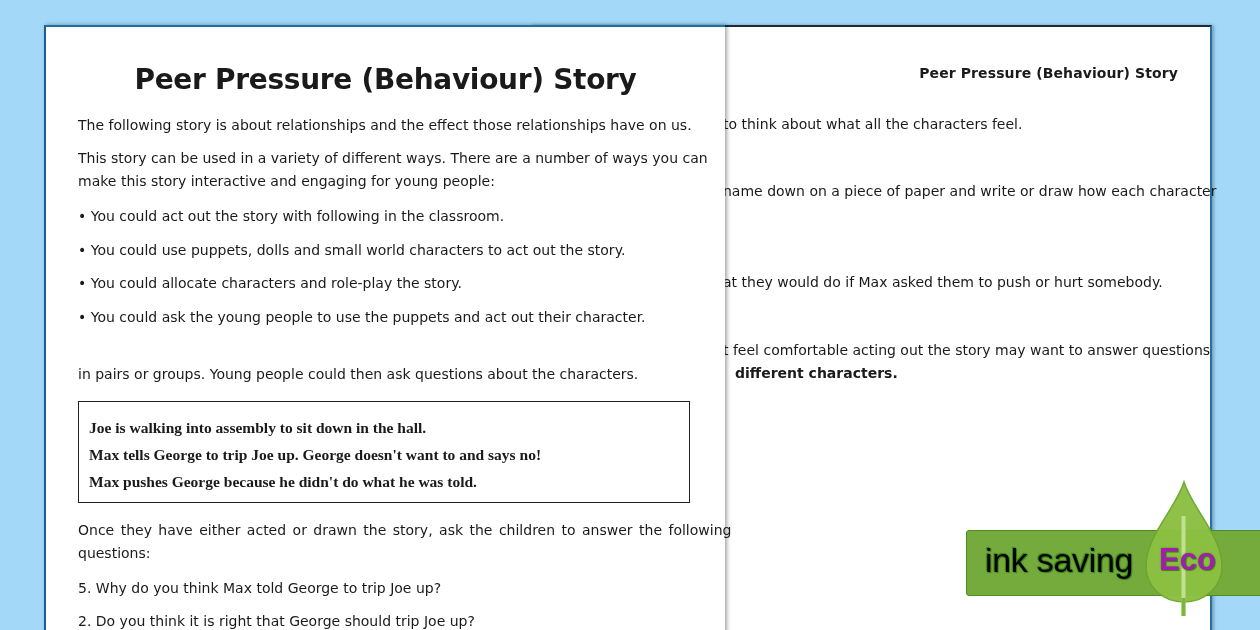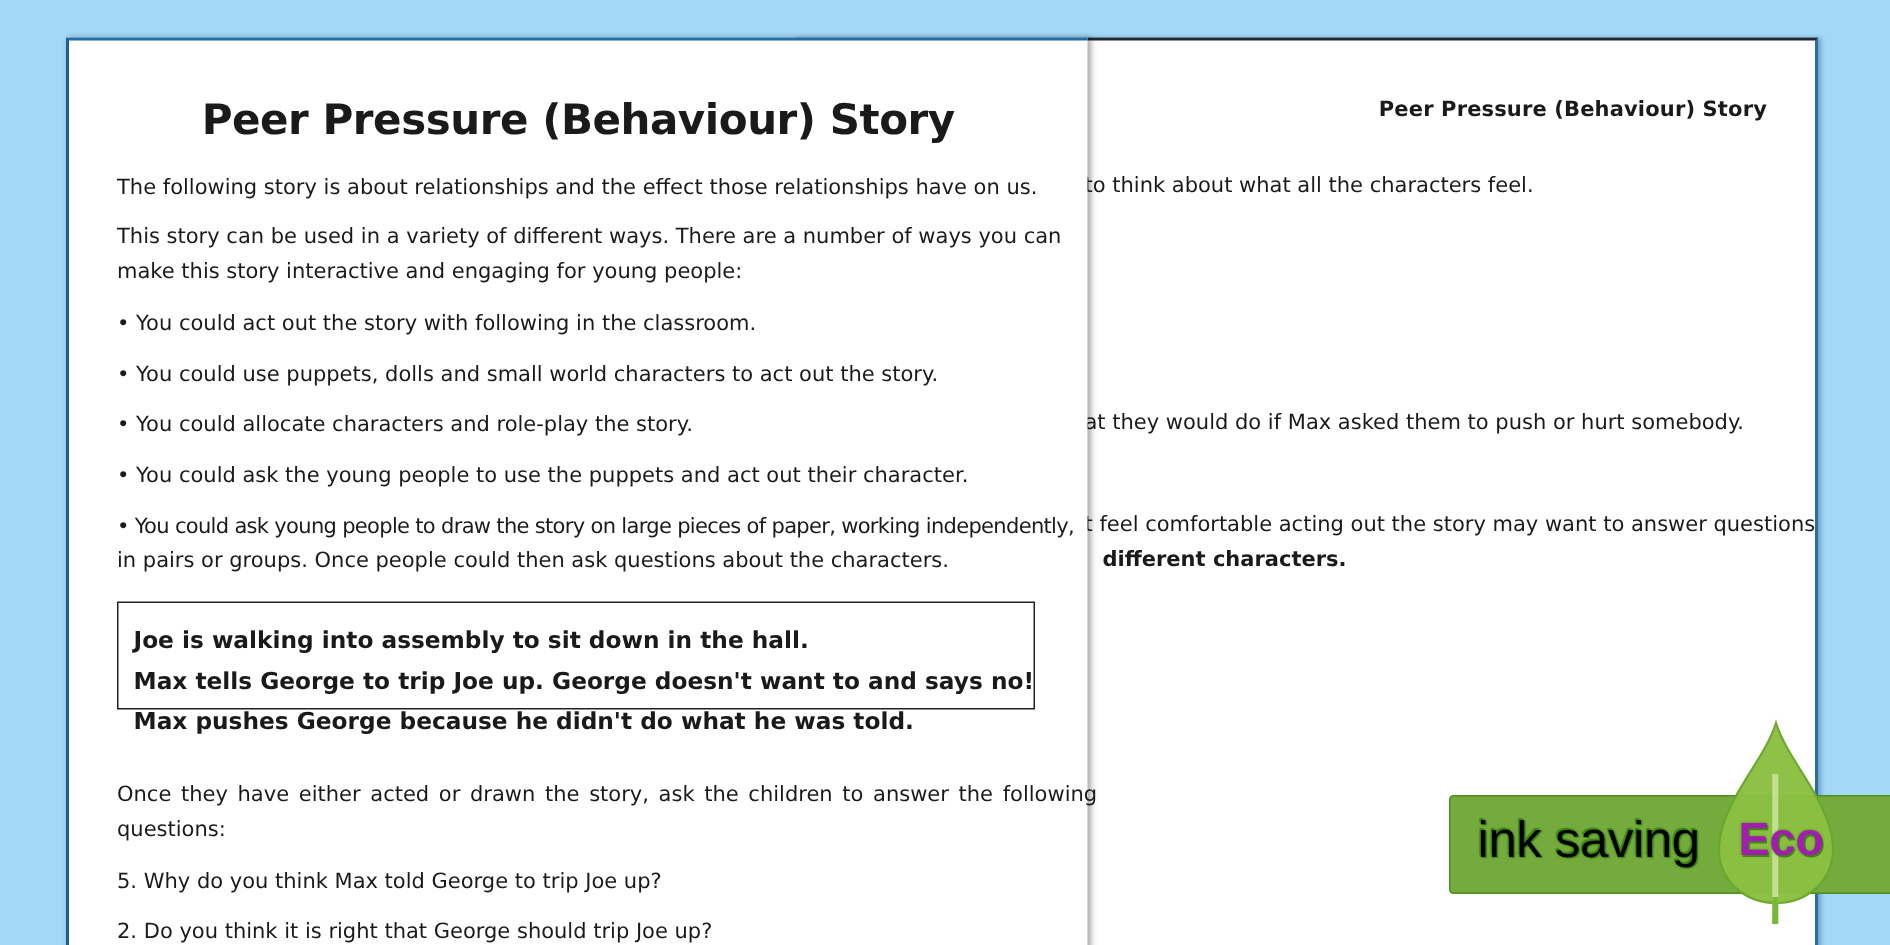--- a/index.html
+++ b/index.html
@@ -32,24 +32,25 @@
   .back-line { position: absolute; font-size: 14px; white-space: nowrap; }
   .front-title {
     position: absolute; left: 0; right: 0; top: 36px; text-align: center;
     font-size: 28px; font-weight: bold; letter-spacing: -0.3px;
   }
   .para {
     position: absolute; left: 32px; width: 615px;
     font-size: 14px; line-height: 23px; white-space: nowrap;
   }
   .story-box {
-    position: absolute; left: 32px; top: 374px; width: 612px; height: 72px;
+    position: absolute; left: 32px; top: 374px; width: 612px; height: 102px;
     border: 1.5px solid #222;
     box-sizing: border-box;
     padding: 12px 10px;
+    font-family: Liberation Serif, serif;
   }
   .story-line {
     font-size: 15.5px; font-weight: bold; line-height: 27px; white-space: nowrap;
   }
   
   #eco-banner {
     position: absolute; left: 966px; top: 530px; width: 300px; height: 66px;
     background: #74ab3c;
     border: 1px solid #4e8c1f;
     border-radius: 3px;
@@ -70,38 +71,38 @@
     font-size: 31px; font-weight: bold; color: #a21caf;
     text-shadow: 0 0 2px #3c8a12, 1px 1px 0 #3c8a12;
   }
 </style>
 </head>
 <body>
 
 <div id="back-page" class="page">
   <div class="back-header">Peer Pressure (Behaviour) Story</div>
   <div class="back-line" style="left:193px; top:89px;">to think about what all the characters feel.</div>
+  <div class="back-line" style="left:193px; top:156px;">name down on a piece of paper and write or draw how each character</div>
   <div class="back-line" style="left:193px; top:247px;">at they would do if Max asked them to push or hurt somebody.</div>
   <div class="back-line" style="left:193px; top:315px;">t feel comfortable acting out the story may want to answer questions</div>
   <div class="back-line" style="left:205px; top:338px;font-weight:bold;">different characters.</div>
 </div>
 
 <div id="front-page" class="page">
   <div class="front-title">Peer Pressure (Behaviour) Story</div>
 
   <div class="para" style="top:87px;">The following story is about relationships and the effect those relationships have on us.</div>
   <div class="para" style="top:120px;">This story can be used in a variety of different ways. There are a number of ways you can</div>
   <div class="para" style="top:143px;">make this story interactive and engaging for young people:</div>
 
   <div class="para" style="top:178px;">• You could act out the story with following in the classroom.</div>
   <div class="para" style="top:245px;">• You could allocate characters and role-play the story.</div>
   <div class="para" style="top:212px;">• You could use puppets, dolls and small world characters to act out the story.</div>
   <div class="para" style="top:279px;">• You could ask the young people to use the puppets and act out their character.</div>
-  <div class="para" style="top:313px; letter-spacing:-0.45px;">• You could ask young people to draw the story on large pieces of paper, working independently,</div>
-  <div class="para" style="top:336px;">in pairs or groups. Once people could then ask questions about the characters.</div>
+  <div class="para" style="top:336px;">in pairs or groups. Young people could then ask questions about the characters.</div>
 
   <div class="story-box">
     <div class="story-line">Joe is walking into assembly to sit down in the hall.</div>
     <div class="story-line">Max tells George to trip Joe up. George doesn't want to and says no!</div>
     <div class="story-line">Max pushes George because he didn't do what he was told.</div>
   </div>
 
   <div class="para" style="top:492px; word-spacing:2px;">Once they have either acted or drawn the story, ask the children to answer the following</div>
   <div class="para" style="top:515px;">questions:</div>
 

